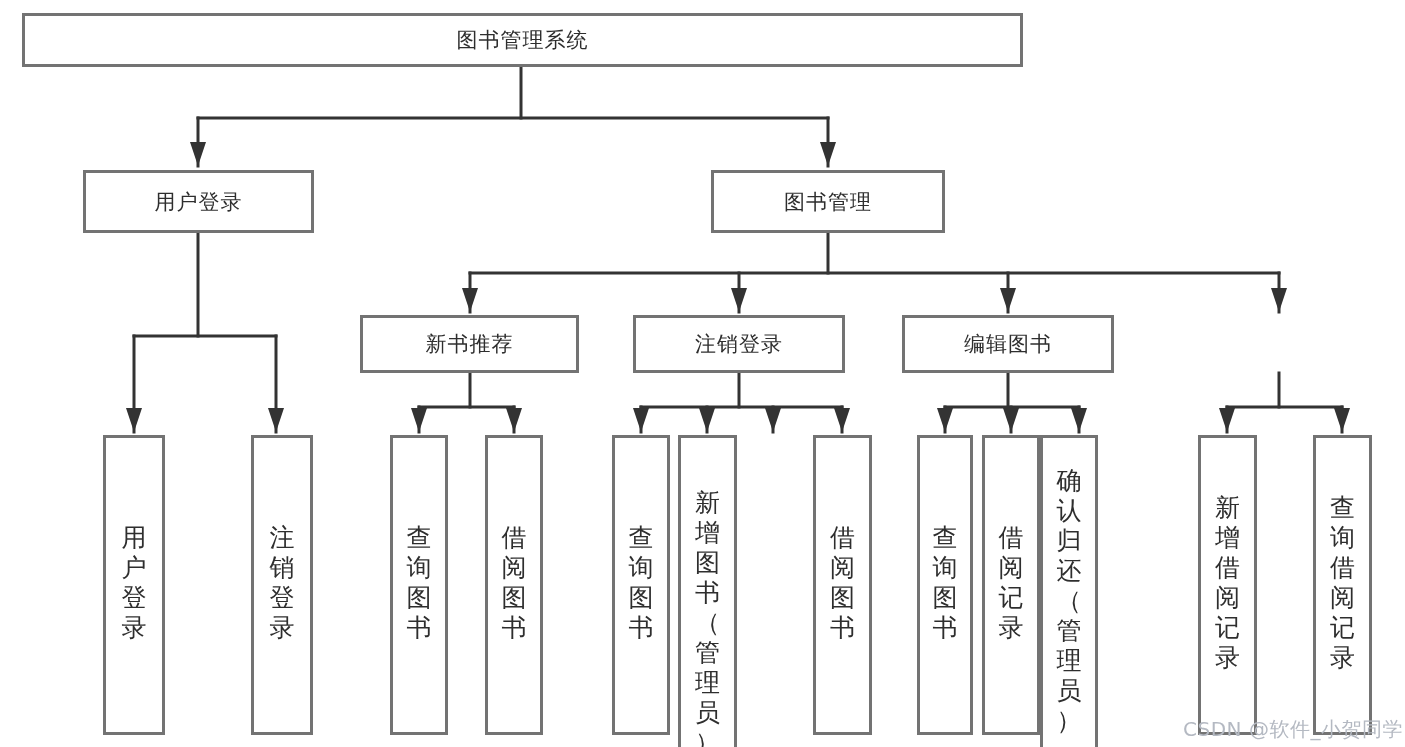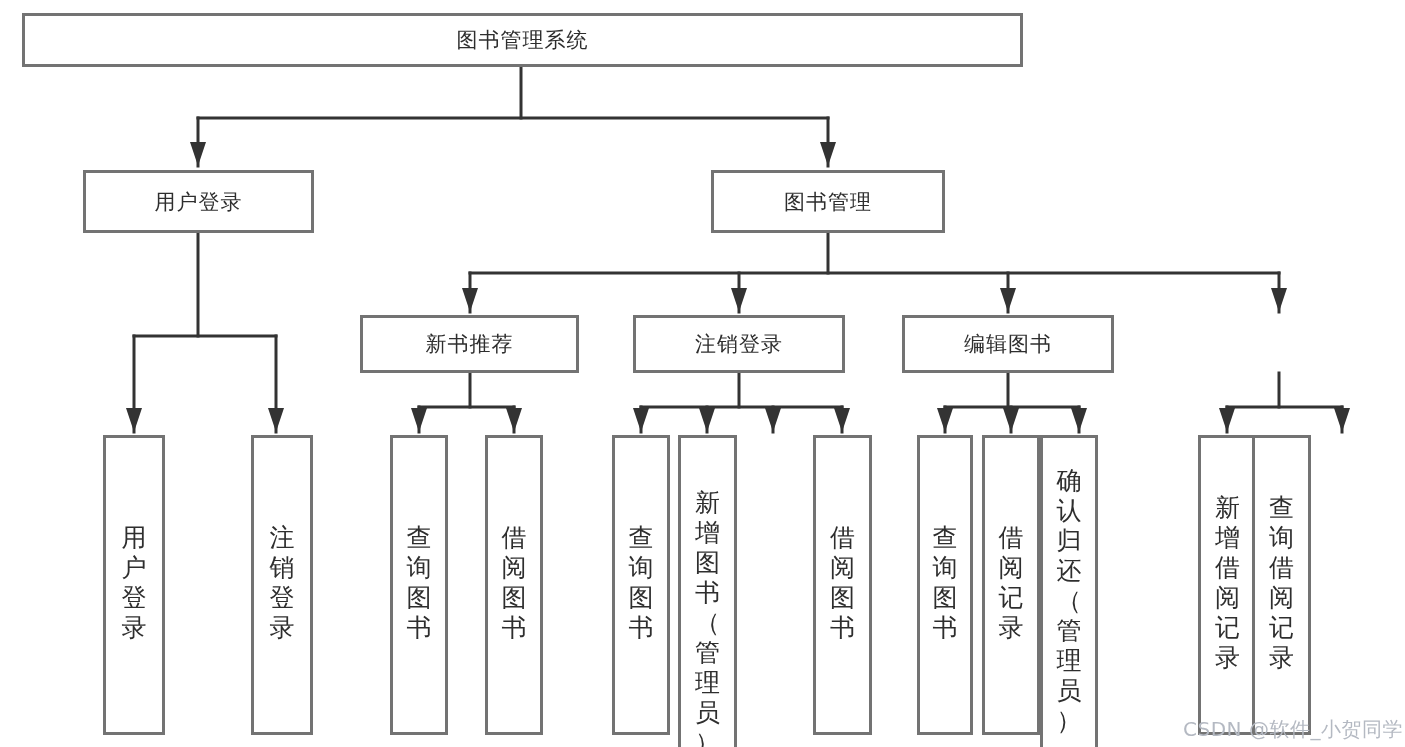--- a/index.html
+++ b/index.html
@@ -141,18 +141,18 @@
   <div class="node" style="left:982px;top:435px;width:58px;height:300px;">
     <span class="vlabel">借阅记录</span>
   </div>
   <div class="node" style="left:1040px;top:435px;width:58px;height:336px;">
     <span class="vlabel">确认归还（管理员）</span>
   </div>
 
   <div class="node" style="left:1198px;top:435px;width:59px;height:300px;">
     <span class="vlabel">新增借阅记录</span>
   </div>
-  <div class="node" style="left:1252px;top:435px;width:59px;height:300px;">
+  <div class="node" style="left:1313px;top:435px;width:59px;height:300px;">
     <span class="vlabel">查询借阅记录</span>
   </div>
 
   <div id="watermark">CSDN @软件_小贺同学</div>
 </div>
 
 </body></html>

